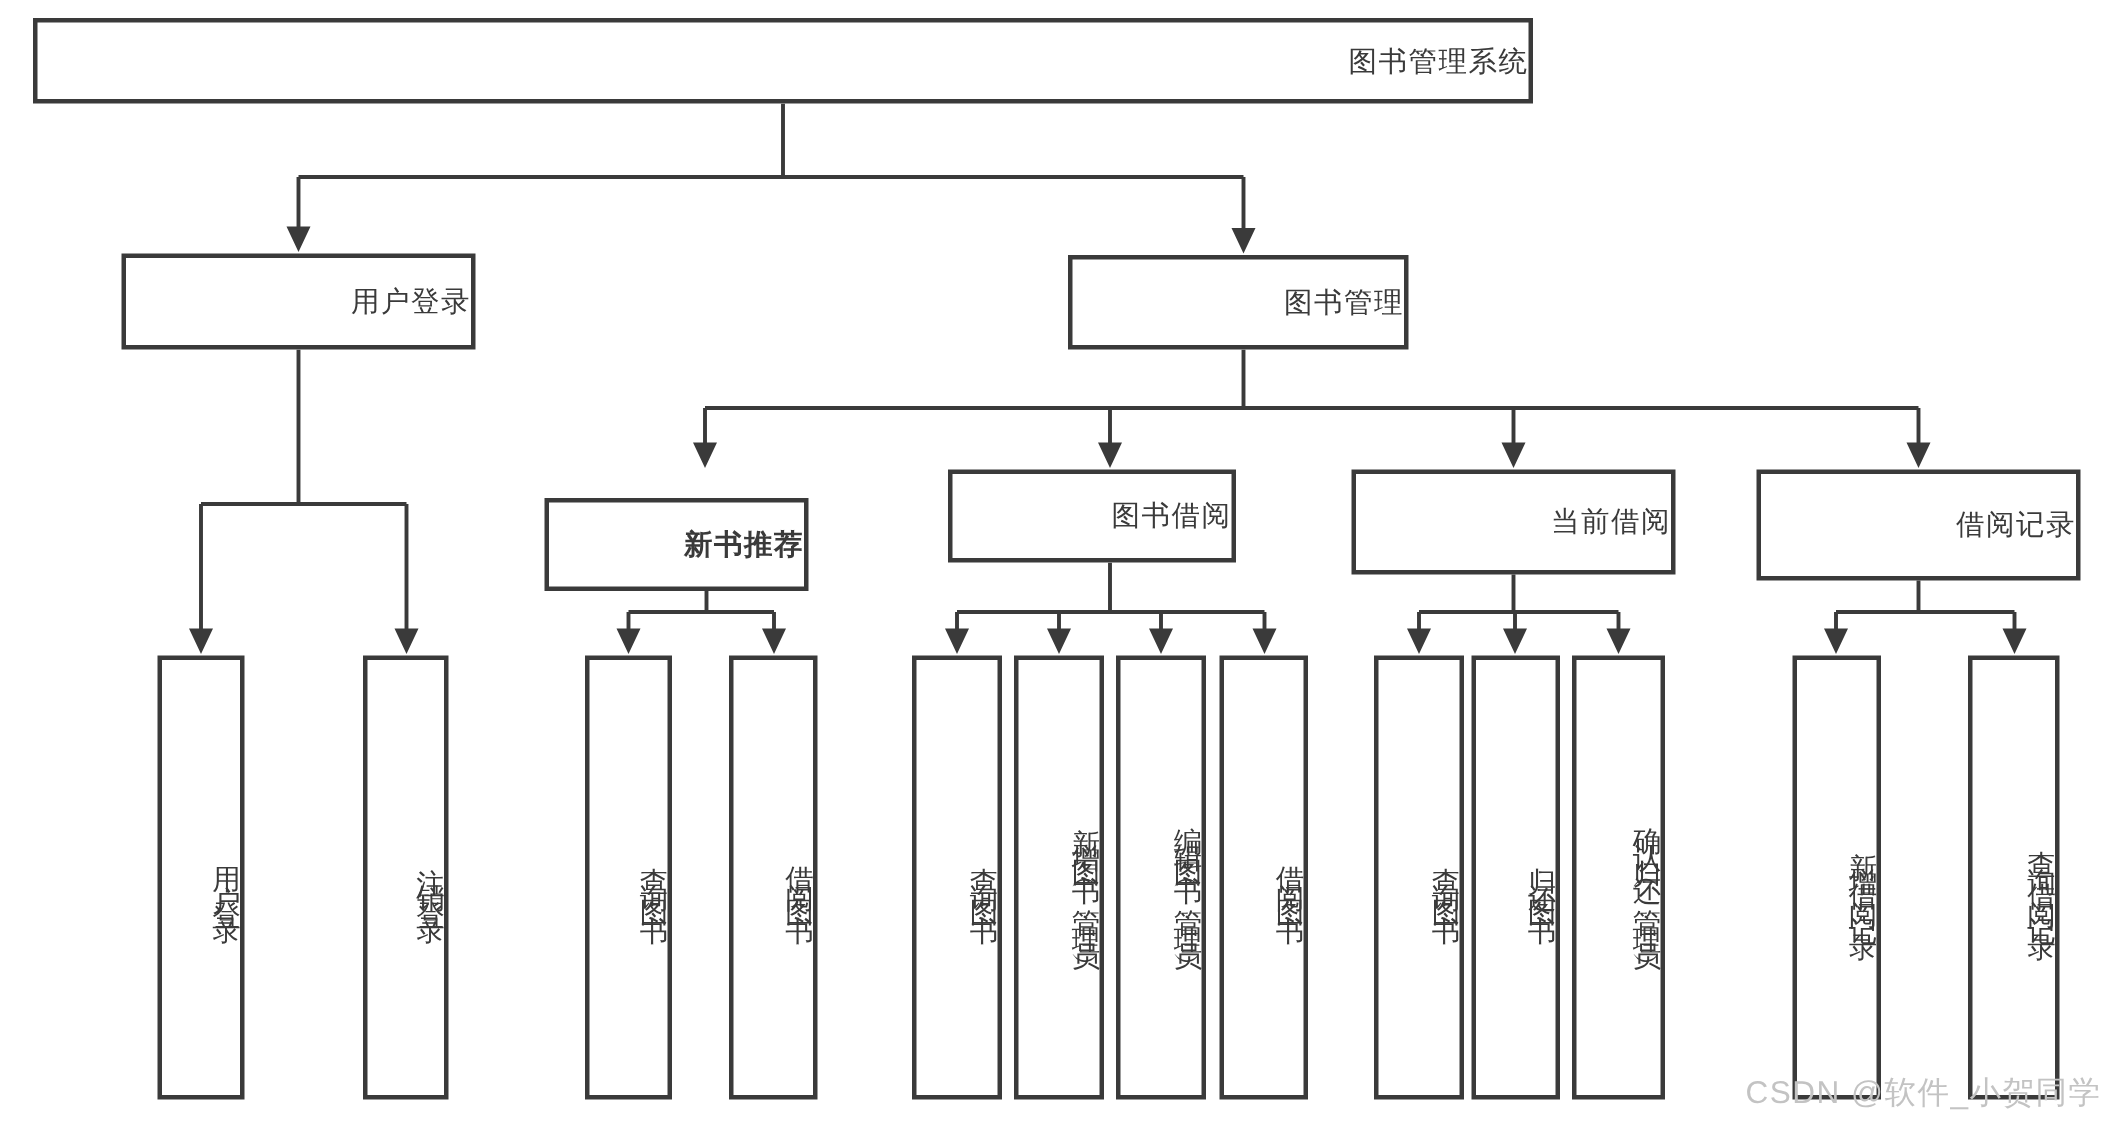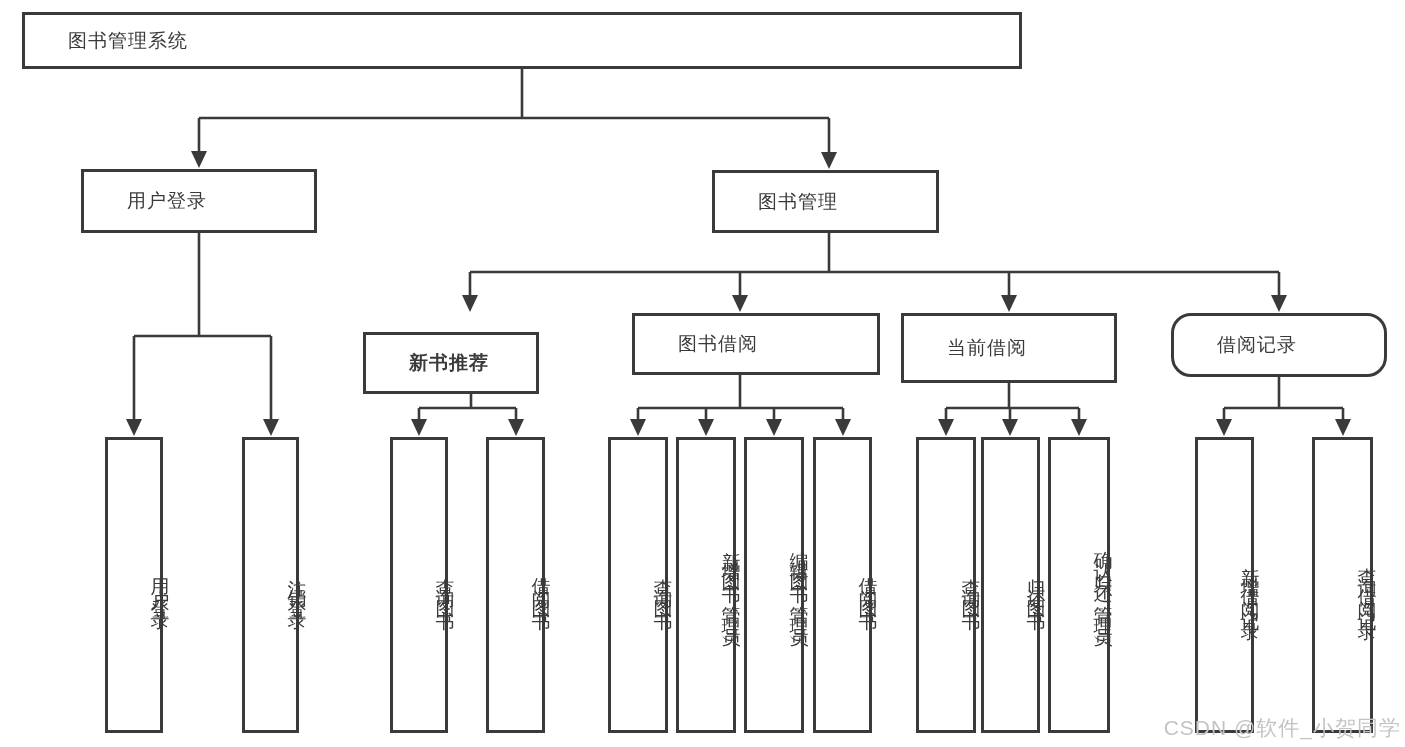--- a/index.html
+++ b/index.html
@@ -24,21 +24,21 @@
     position:absolute;
     left:0;top:0;
     width:1405px;height:747px;
   }
   .box{
     position:absolute;
     border:3px solid var(--line);
     background:#fff;
     display:flex;
     align-items:center;
-    justify-content:flex-start;
+    justify-content:flex-end;
     color:var(--text);
     font-size:19px;
     letter-spacing:1px;
     z-index:2;
     padding-left:43px;
   }
   .leaf{
     font-size:19px;
   }
   .leaf .lbl{
@@ -125,27 +125,27 @@
   <div class="box" style="left:81px;top:169px;width:236px;height:64px;">
     <span class="lbl">用户登录</span>
   </div>
   <div class="box" style="left:712px;top:170px;width:227px;height:63px;">
     <span class="lbl">图书管理</span>
   </div>
 
   <div class="box" style="left:363px;top:332px;width:176px;height:62px;font-weight:bold;">
     <span class="lbl">新书推荐</span>
   </div>
-  <div class="box" style="left:632px;top:313px;width:248px;height:62px;">
+  <div class="box" style="left:632px;top:313px;width:192px;height:62px;">
     <span class="lbl">图书借阅</span>
   </div>
   <div class="box" style="left:901px;top:313px;width:216px;height:70px;">
     <span class="lbl">当前借阅</span>
   </div>
-  <div class="box" style="left:1171px;top:313px;width:216px;height:64px;border-radius:20px;">
+  <div class="box" style="left:1171px;top:313px;width:216px;height:74px;">
     <span class="lbl">借阅记录</span>
   </div>
 
   <div class="box leaf" style="left:105px;top:437px;width:58px;height:296px;">
     <span class="lbl">用户登录</span>
   </div>
   <div class="box leaf" style="left:242px;top:437px;width:57px;height:296px;">
     <span class="lbl">注销登录</span>
   </div>
 

